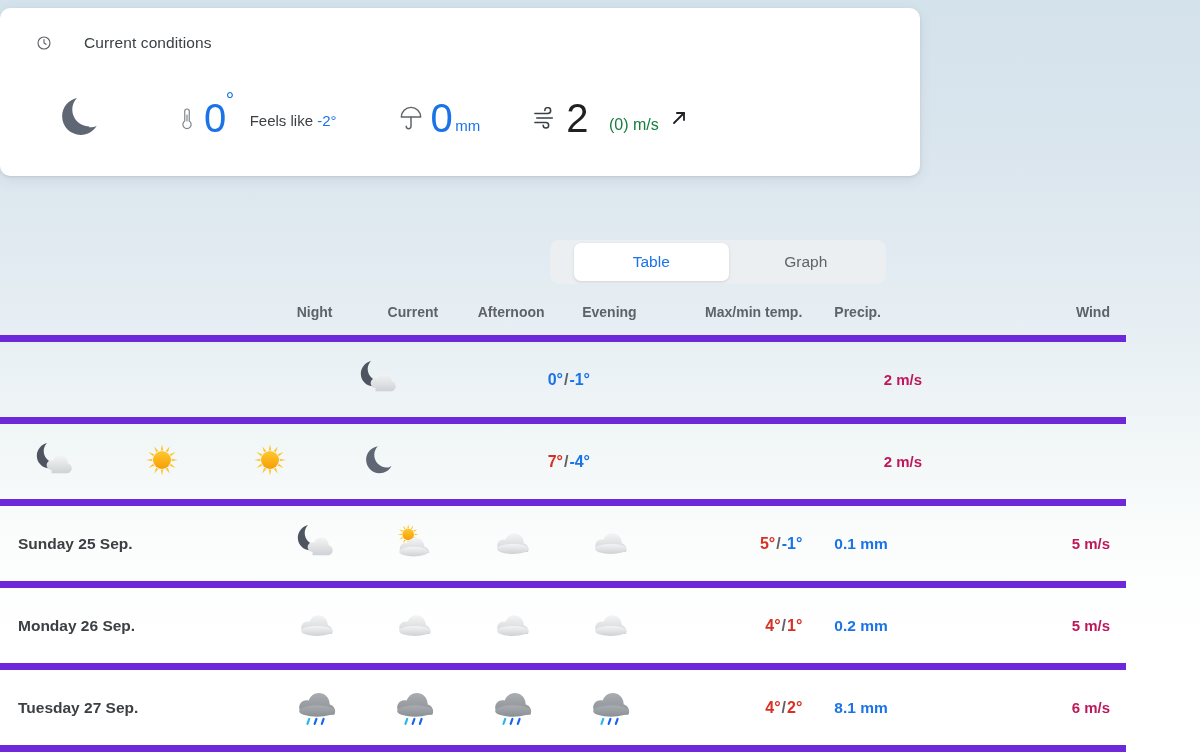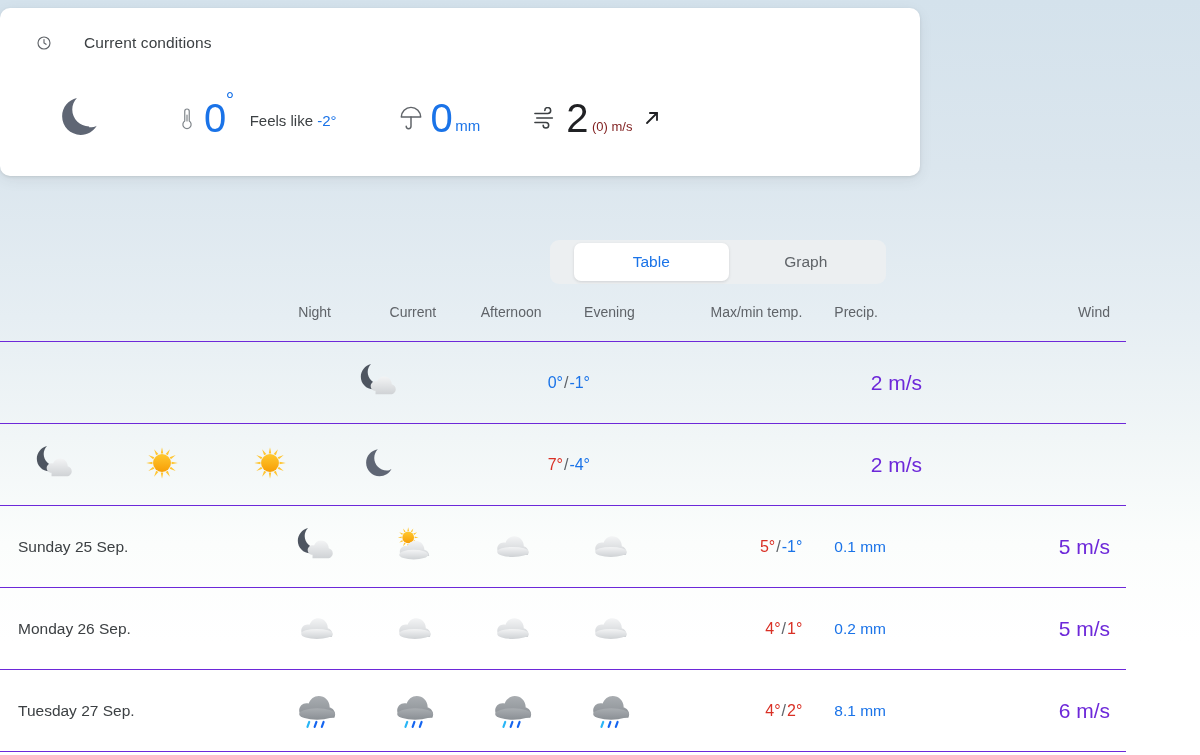--- a/index.html
+++ b/index.html
@@ -102,24 +102,24 @@
   }
 
   .unit-sub {
     font-size: 15px;
     color: #1a73e8;
     align-self: flex-end;
     margin-left: 3px;
     padding-bottom: 4px;
   }
   .unit-sub-dark {
-    font-size: 13px;
-    color: #7f1d1d;
+    font-size: 16px;
+    color: #15803d;
     align-self: flex-end;
-    margin-left: 4px;
+    margin-left: 21px;
     padding-bottom: 4px;
   }
 
   .feels-like {
     font-size: 15px;
     color: #3c4043;
     margin-left: 16px;
     align-self: center;
     padding-top: 6px;
   }
@@ -166,33 +166,34 @@
     position: absolute;
     left: 0;
     top: 304px;
     width: 1200px;
   }
 
   .t-row {
     display: flex;
     align-items: center;
     width: 1126px;
-    border-bottom: 1px solid #6d28d9;
+    border-bottom: 7px solid #6d28d9;
+    font-weight: bold;
   }
   .t-head {
     height: 38px;
     align-items: flex-start;
   }
   .t-body-row { height: 82px; }
 
   .c-day   { width: 290px; padding-left: 18px; font-size: 15.5px; color: #3c4043; }
   .c-slot  { width: 108px; display: flex; align-items: center; justify-content: center; }
   .c-temp  { width: 190px; text-align: right; padding-right: 32px; font-size: 16px; }
   .c-prec  { width: 166px; padding-right: 30px; font-size: 15.5px; color: #1a73e8; }
-  .c-wind  { width: 150px; text-align: right; padding-right: 16px; font-size: 21px; color: #6d28d9; }
+  .c-wind  { width: 150px; text-align: right; padding-right: 16px; font-size: 15px; color: #be185d; }
 
   .t-head .c-slot,
   .t-head .c-temp,
   .t-head .c-prec,
   .t-head .c-wind {
     font-size: 14px;
     color: #5f6368;
     display: block;
   }
   .t-head .c-slot { text-align: center; }

